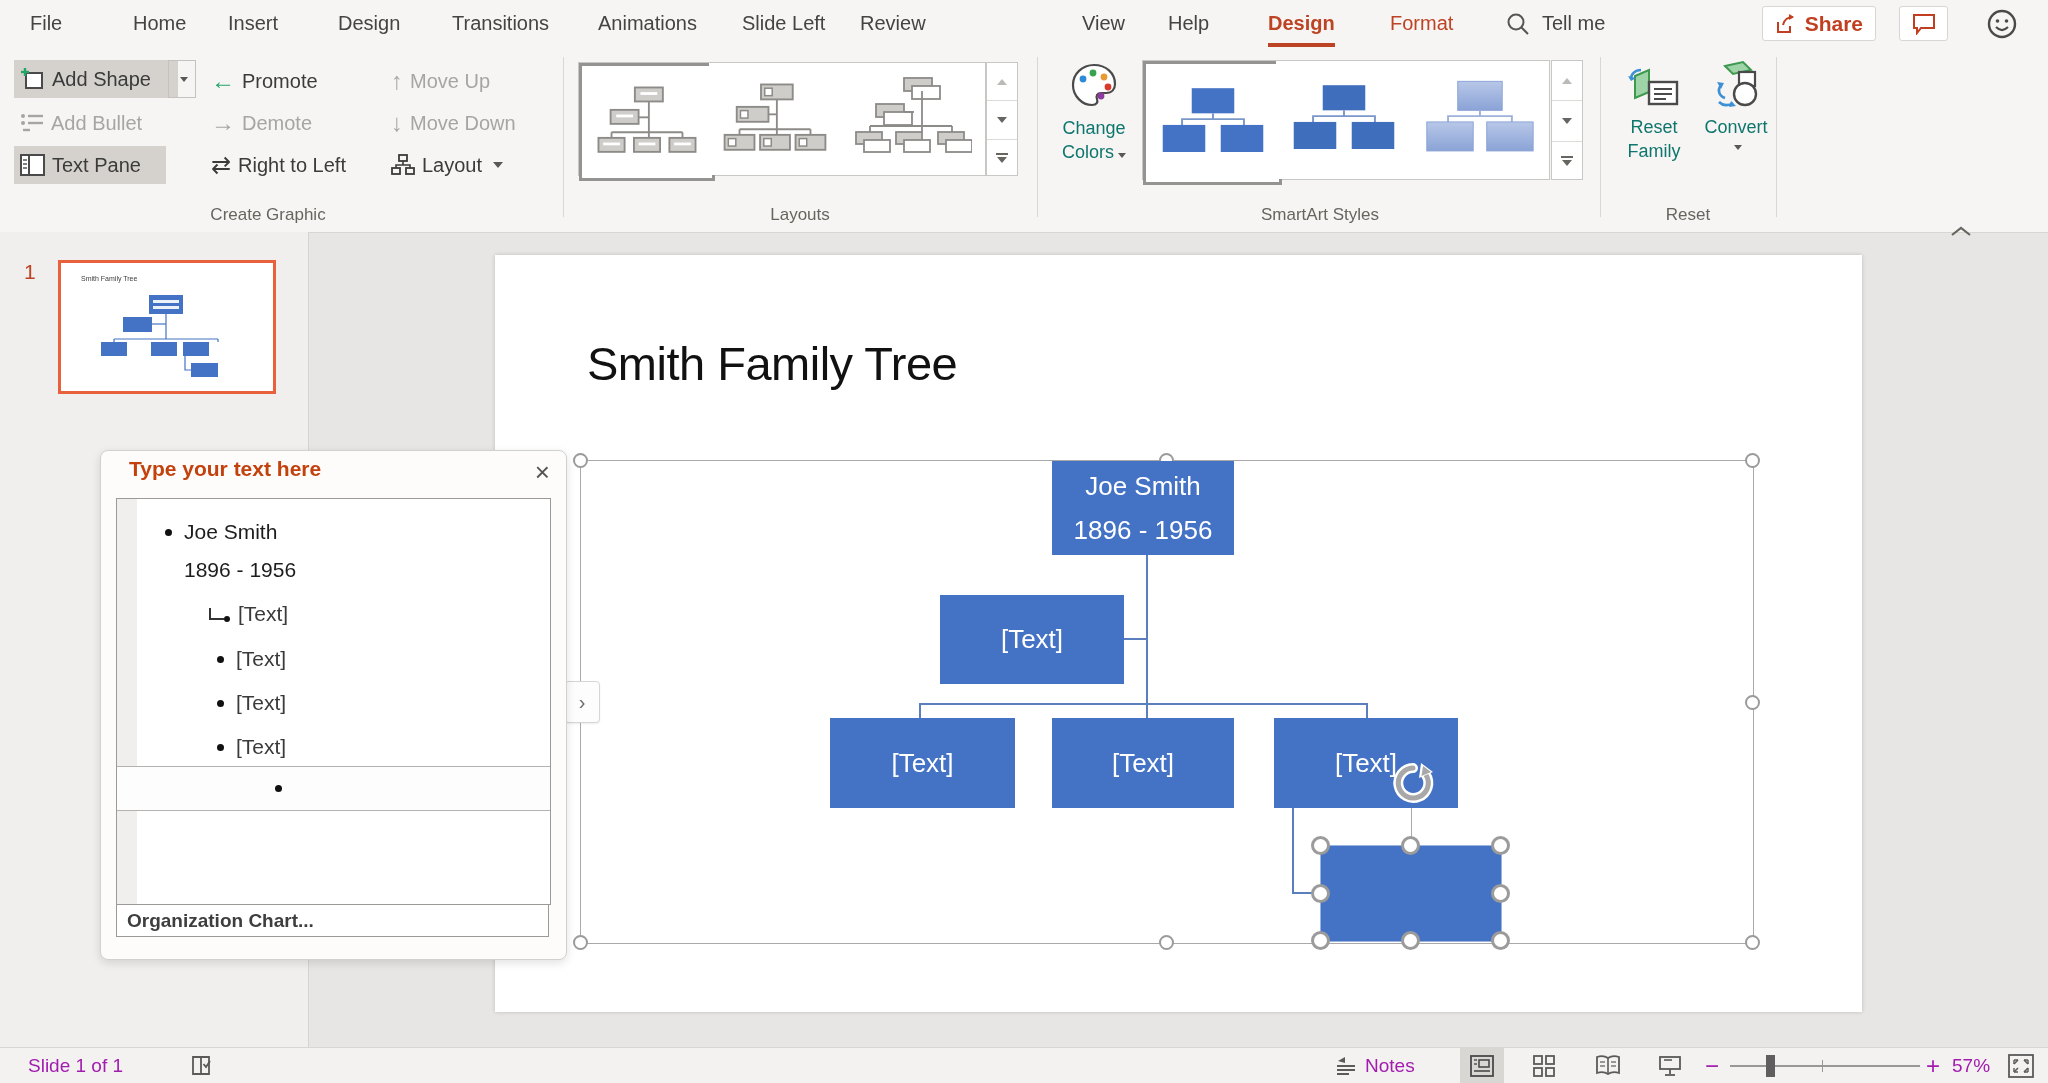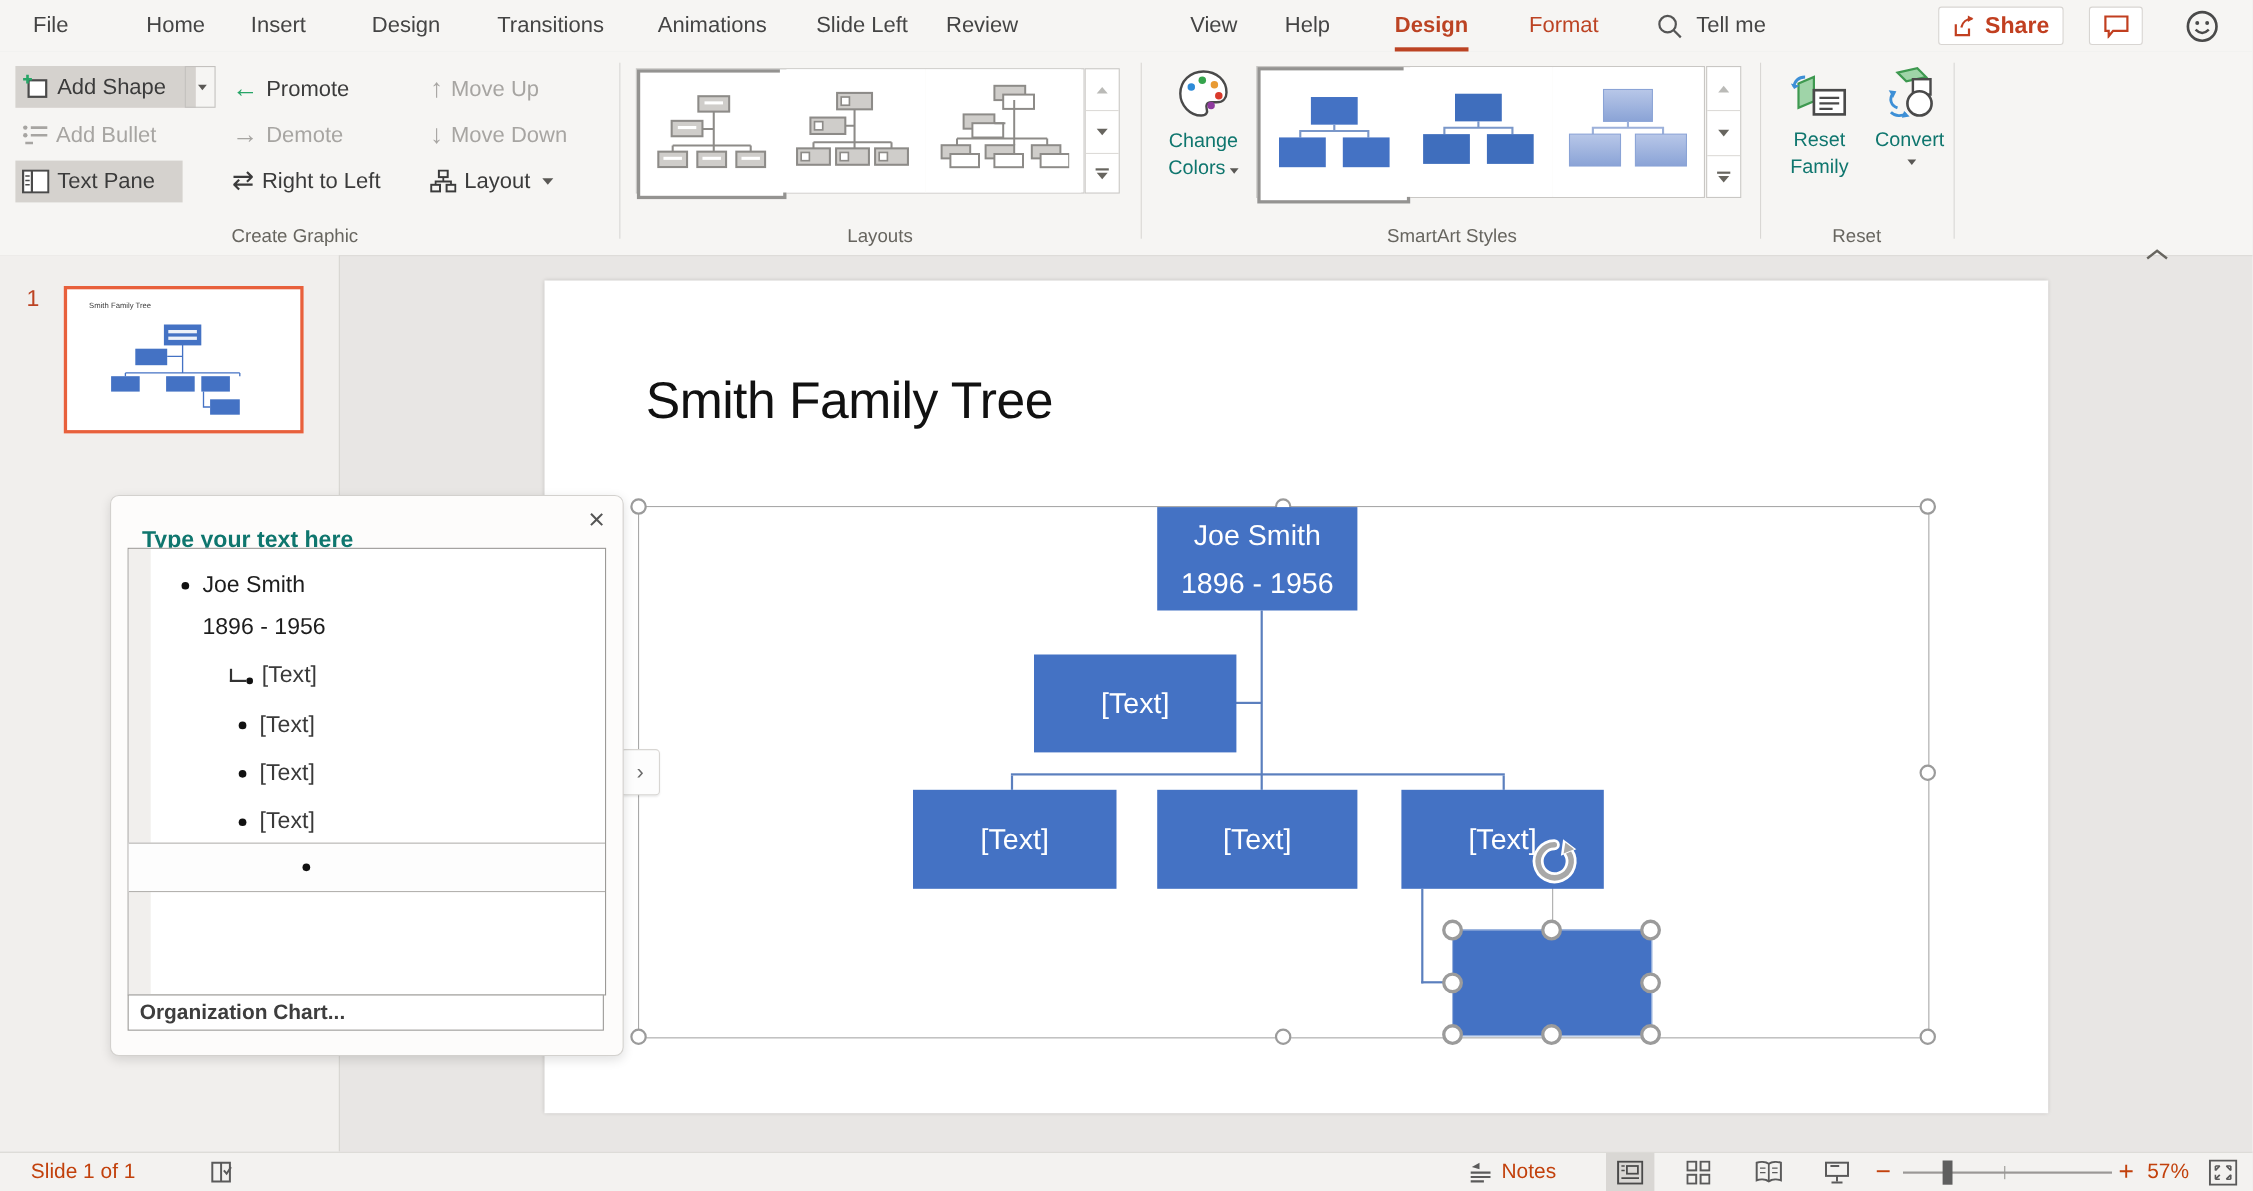--- a/index.html
+++ b/index.html
@@ -49,33 +49,33 @@
   .sa-box{position:absolute;background:#4472c4;color:#fff;display:flex;flex-direction:column;align-items:center;justify-content:center;font-size:26px;text-align:center;}
   .conn{position:absolute;background:#5b7fbe;}
   .conn.gray{background:#ababab;}
   #frame{position:absolute;left:580px;top:460px;width:1172px;height:482px;border:1px solid #a9a9a9;}
   .handle{position:absolute;width:15px;height:15px;background:#fff;border:2px solid #9b9b9b;border-radius:50%;box-sizing:border-box;}
   .handle.big{width:19px;height:19px;border-width:3px;}
   #pane-toggle{position:absolute;left:564px;top:681px;width:34px;height:40px;background:#fdfdfd;border:1px solid #d8d6d3;border-radius:4px;display:flex;align-items:center;justify-content:center;color:#6a6a6a;font-size:20px;box-shadow:0 1px 2px rgba(0,0,0,.08);}
 
   
   #textpane{position:absolute;left:100px;top:450px;width:465px;height:508px;background:#fdfcfb;border:1px solid #d3d1ce;border-radius:8px;box-shadow:0 3px 10px rgba(0,0,0,.12);}
-  #tp-header{position:absolute;left:28px;top:28px;font-size:21px;font-weight:bold;color:#0f766e;}
+  #tp-header{position:absolute;left:28px;top:6px;font-size:21px;font-weight:bold;color:#c2410c;}
   #tp-close{position:absolute;right:16px;top:6px;font-size:26px;color:#555;line-height:30px;}
   #tp-list{position:absolute;left:15px;top:47px;width:433px;height:405px;background:#fff;border:1px solid #9c9a97;}
   #tp-gutter{position:absolute;left:0;top:0;width:20px;height:100%;background:#f1efed;}
   .tp-row{position:absolute;left:0;width:100%;height:38px;display:flex;align-items:center;font-size:21px;color:#1d1d1d;}
   .tp-row .dot{width:7px;height:7px;border-radius:50%;background:#111;flex:0 0 auto;}
   .tp-row .elbow{width:13px;height:10px;border-left:2px solid #333;border-bottom:2px solid #333;position:relative;flex:0 0 auto;}
   .tp-row .elbow:after{content:"";position:absolute;right:-6px;bottom:-4px;width:6px;height:6px;border-radius:50%;background:#111;}
   .tp-row.selrow{border-top:1px solid #b4b2af;border-bottom:1px solid #b4b2af;background:#fdfdfd;}
   #tp-footer{position:absolute;left:15px;top:453px;width:433px;height:33px;border:1px solid #9c9a97;display:flex;align-items:center;font-size:19px;font-weight:bold;color:#3e3e3e;padding-left:10px;box-sizing:border-box;background:#fff;}
 
   
-  #statusbar{position:absolute;left:0;top:1047px;width:2048px;height:36px;background:#f3f2f0;border-top:1px solid #d8d6d3;font-size:19px;color:#c2410c;}
+  #statusbar{position:absolute;left:0;top:1047px;width:2048px;height:36px;background:#f3f2f0;border-top:1px solid #d8d6d3;font-size:19px;color:#a21caf;}
   .sb-item{position:absolute;top:0;height:35px;display:flex;align-items:center;gap:8px;}
   .viewbtn{justify-content:center;width:44px;}
   .viewbtn.hl{background:#d9d7d4;}
 </style>
 </head>
 <body>
 
 <div id="stage">
 
   <div id="menubar">

